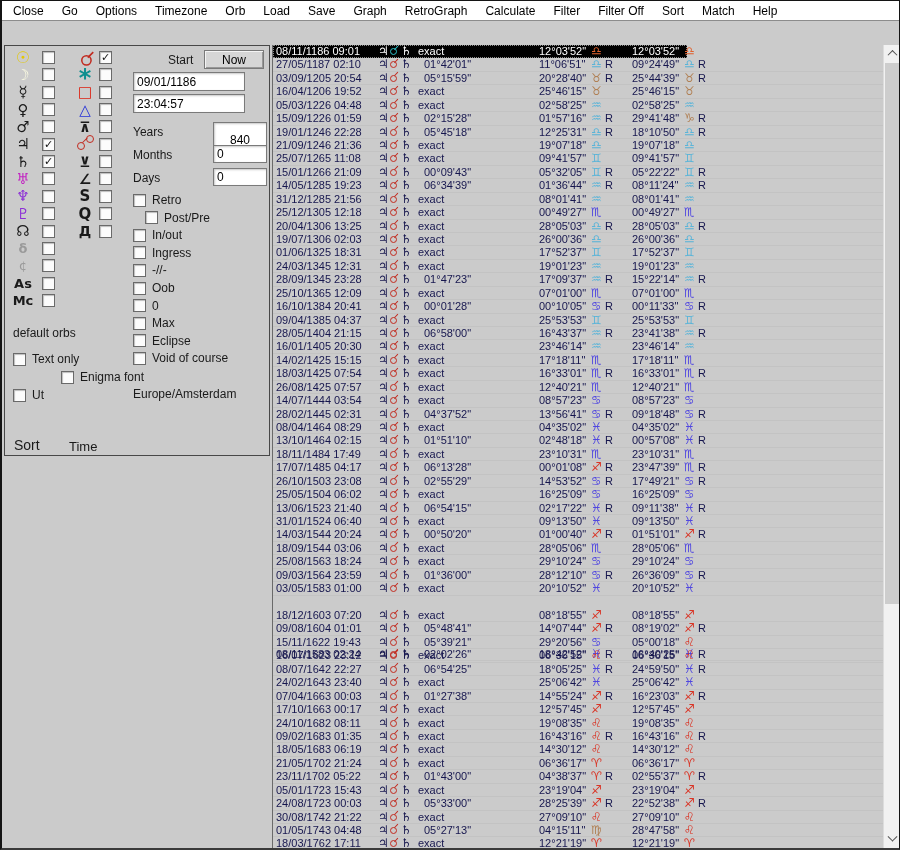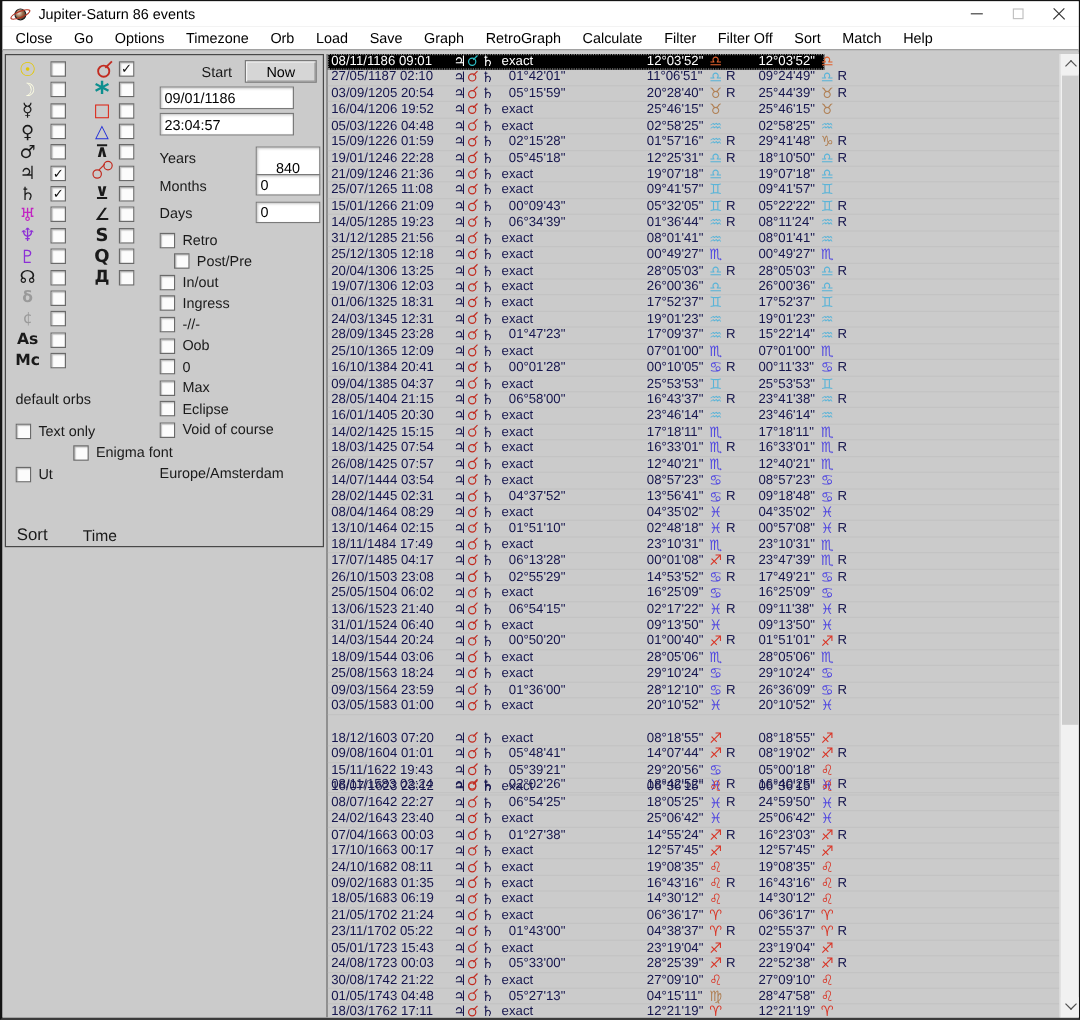--- a/index.html
+++ b/index.html
@@ -87,36 +87,20 @@
   .vsb .btn-dn{bottom:0;}
   .chev{width:7px;height:7px;border-left:1.6px solid #505050;border-top:1.6px solid #505050;}
   .chev.up{transform:rotate(45deg) translate(1px,1px);}
   .chev.dn{transform:rotate(225deg) translate(2px,2px);}
   .vsb .thumb{position:absolute;left:1px;width:14px;background:#cdcdcd;}
 </style>
 </head>
 <body>
 
 <div class="window">
-  <div class="titlebar">
-    <span class="app-icon">
-        <span class="ball"></span>
-        <span class="ring"></span>
-      </span>
-    <span class="title-text">Jupiter-Saturn 86 events</span>
-    <span class="winbtn">
-        <span class="ic-min"></span>
-      </span>
-    <span class="winbtn">
-        <span class="ic-max"></span>
-      </span>
-    <span class="winbtn">
-        <span class="ic-close"></span>
-      </span>
-  </div>
   <div class="menubar" id="menubar">
       <span class="menu-item">Close</span>
       <span class="menu-item">Go</span>
       <span class="menu-item">Options</span>
       <span class="menu-item">Timezone</span>
       <span class="menu-item">Orb</span>
       <span class="menu-item">Load</span>
       <span class="menu-item">Save</span>
       <span class="menu-item">Graph</span>
       <span class="menu-item">RetroGraph</span>
@@ -478,21 +462,21 @@
           <span class="pl sat">♄</span>
           <span class="c-orb">exact</span>
           <span class="c-v1">28°05'03"</span>
           <span class="sign s1" style="color: rgb(90, 180, 216);">♎</span>
           <span class="r1">R</span>
           <span class="c-v2">28°05'03"</span>
           <span class="sign s2" style="color: rgb(90, 180, 216);">♎</span>
           <span class="r2">R</span>
         </div>
         <div class="row" style="top: 188.02px; height: 13.43px;">
-          <span class="c-date">19/07/1306 12:03</span>
+          <span class="c-date">19/07/1306 02:03</span>
           <span class="pl jup">♃</span>
           <span class="cj rowcj"></span>
           <span class="pl sat">♄</span>
           <span class="c-orb">exact</span>
           <span class="c-v1">26°00'36"</span>
           <span class="sign s1" style="color: rgb(90, 180, 216);">♎</span>
           <span class="c-v2">26°00'36"</span>
           <span class="sign s2" style="color: rgb(90, 180, 216);">♎</span>
         </div>
         <div class="row" style="top: 201.45px; height: 13.43px;">

